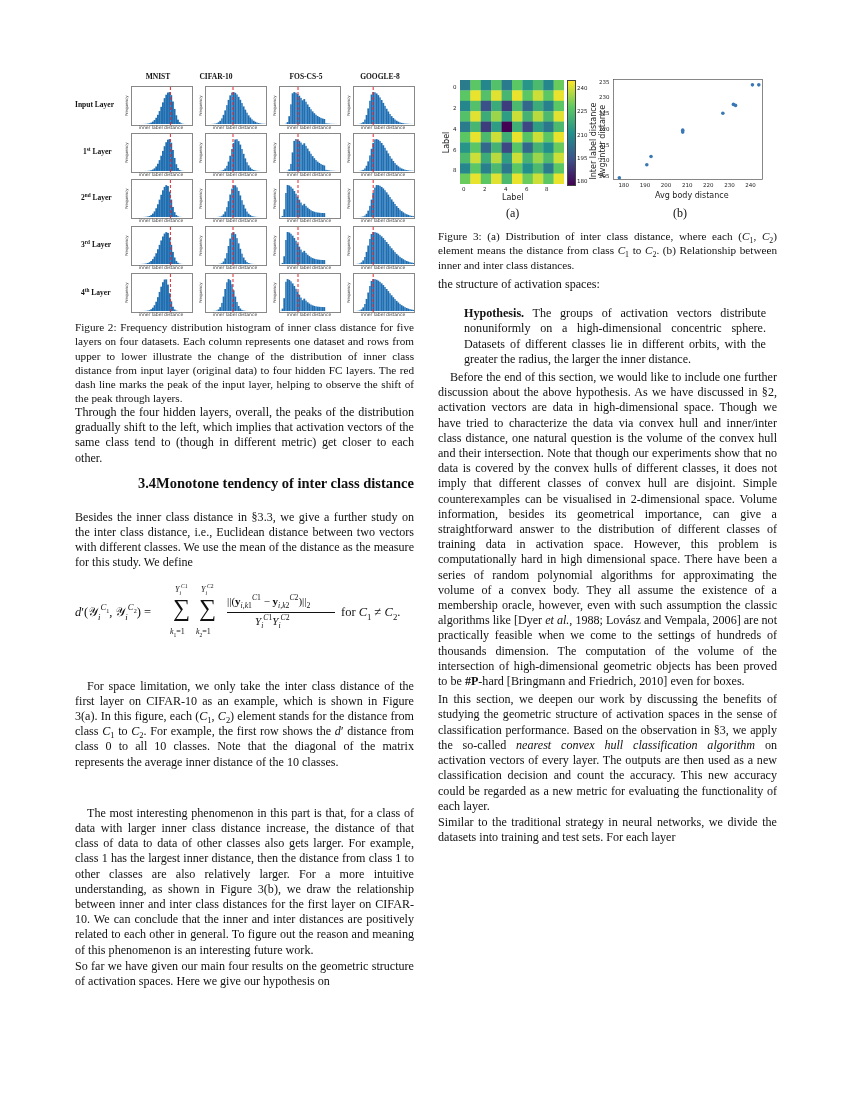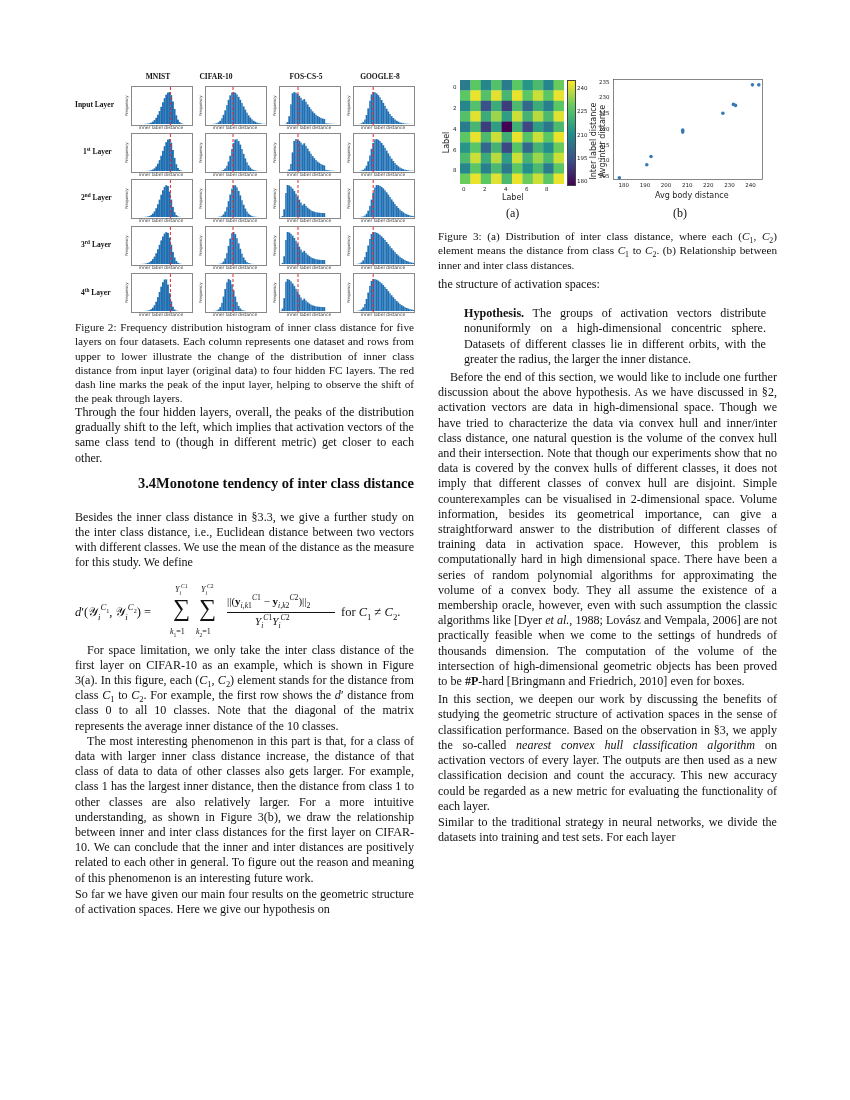--- a/index.html
+++ b/index.html
@@ -2,21 +2,21 @@
 <html><head>
 <meta charset="utf-8">
 <style>
   html, body { margin:0; padding:0; background:#fff; }
   body { width:850px; height:1100px; position:relative; overflow:hidden;
          font-family:"Liberation Serif", "DejaVu Serif", serif; color:#111; }
   .col { position:absolute; top:0; }
   .left { left:75px; width:339px; }
   .right { left:438px; width:339px; }
   p, .para { margin:0; font-size:12.1px; line-height:15.2px; text-align:justify; hyphens:manual; }
-  .indent { text-indent:12px; }
+  .indent { text-indent:12px;margin-top:36px; }
   .caption { font-size:11.2px; line-height:14.3px; text-align:justify; }
   h2.sec { font-size:14.5px; font-weight:bold; margin:0; line-height:17px; }
   h2.sec .num { display:inline-block; width:26px; }
   h2.sec.big { font-size:16.8px; line-height:20px; }
   h2.sec.big .num { width:24px; }
   .hang { padding-left:26px; text-indent:-26px; }
   .hang-big { padding-left:24px; text-indent:-24px; }
   .hyp { margin:0 0 0 26px; width:302px; }
   
   #fig2 { position:absolute; left:75px; top:72px; width:345px; height:245px; }

